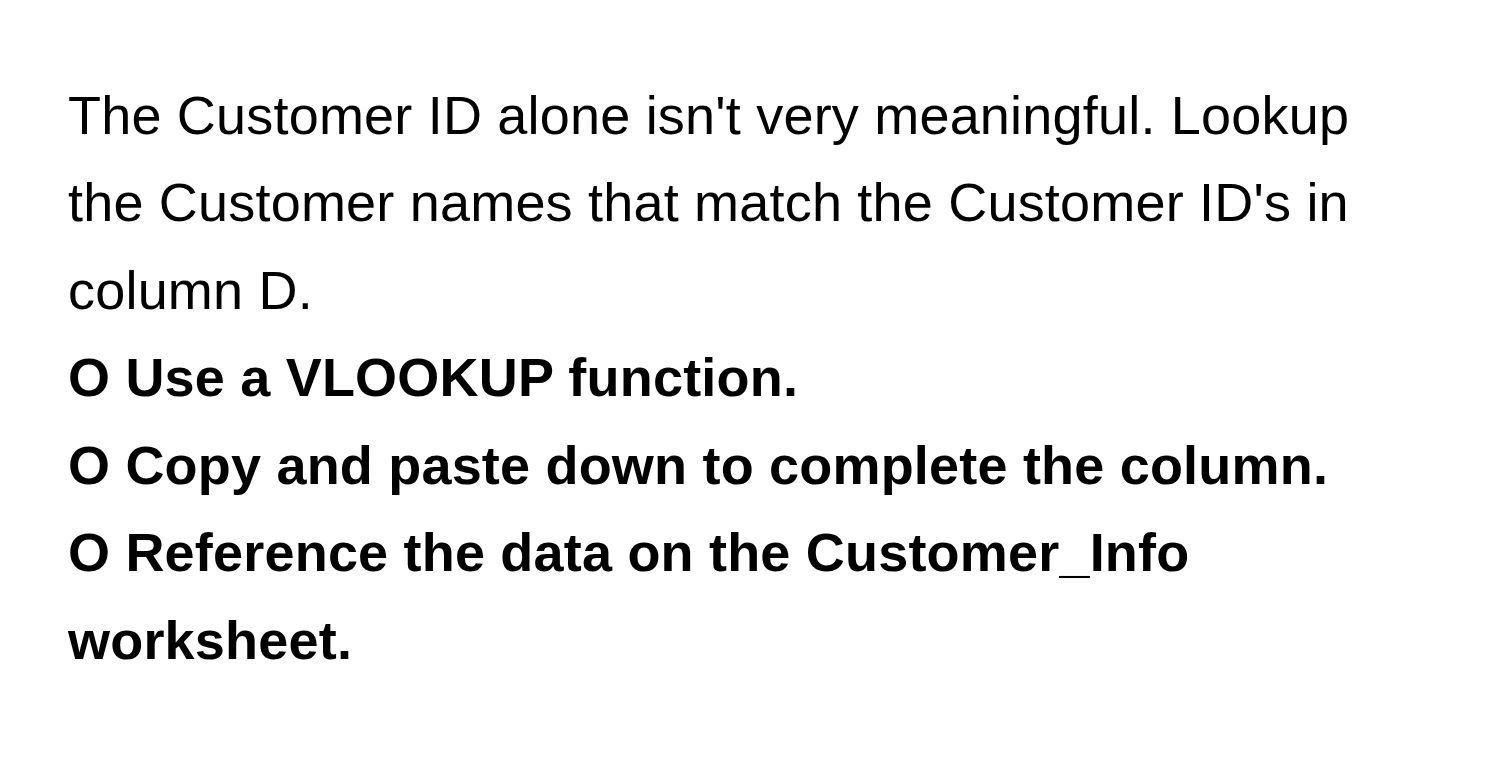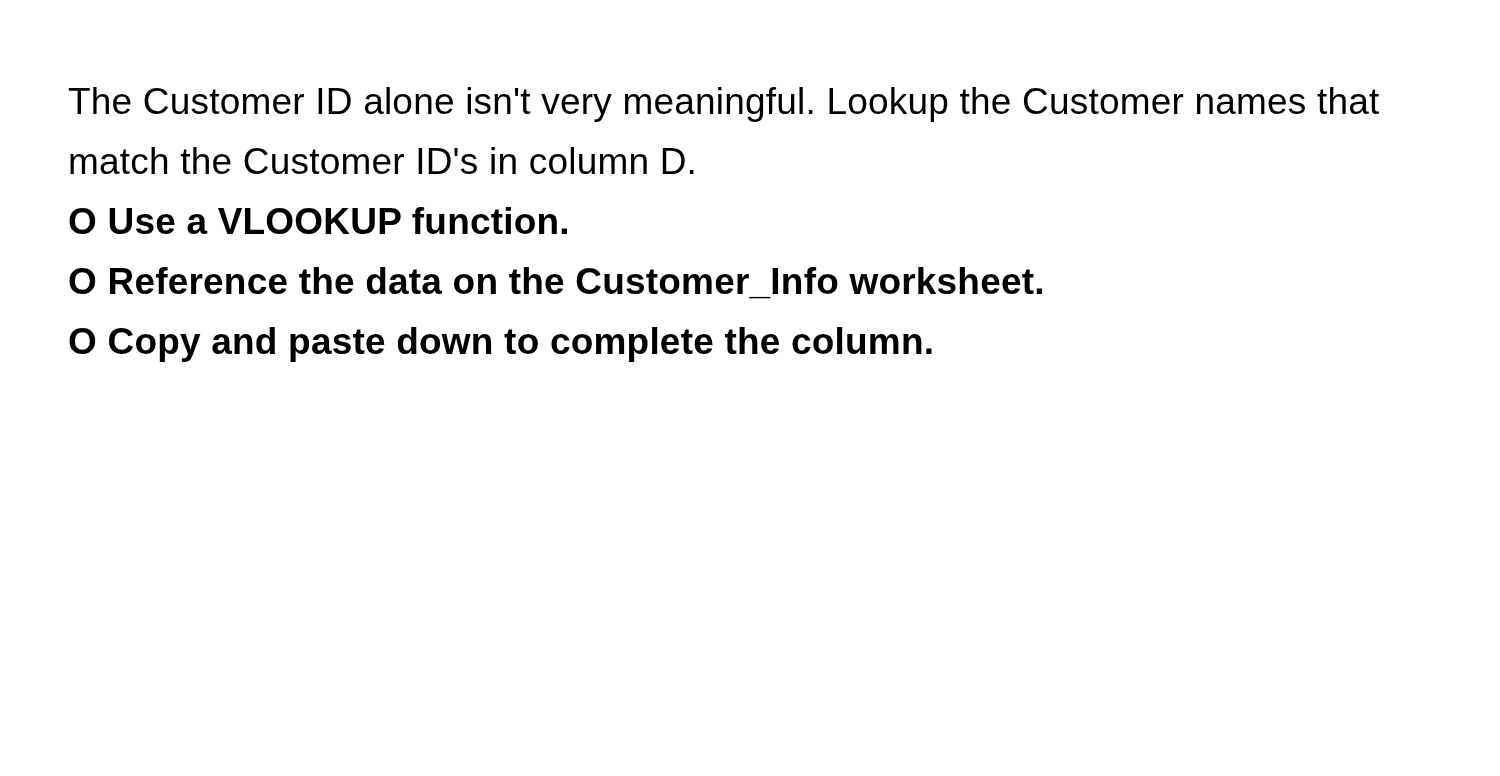--- a/index.html
+++ b/index.html
@@ -9,21 +9,21 @@
     }
     body {
       width: 1500px;
       height: 776px;
       background: #ffffff;
       font-family: -apple-system, BlinkMacSystemFont, "Segoe UI", Helvetica, Arial, sans-serif;
       color: #000000;
       padding: 72px 68px;
     }
     .content {
-      font-size: 37px;
+      font-size: 54px;
       line-height: 1.62;
       font-weight: 400;
       letter-spacing: 0.2px;
     }
     .paragraph {
       display: block;
     }
     .list-item {
       display: block;
       font-weight: bold;
@@ -37,18 +37,18 @@
   </style>
 </head>
 <body>
 
 <div class="content">
   <span class="paragraph">The Customer ID alone isn't very meaningful. Lookup the Customer names that match the Customer ID's in column D.</span>
   <span class="list-item">
     <span class="bullet">O </span><span class="item-text">Use a VLOOKUP function.</span>
   </span>
   <span class="list-item">
-    <span class="bullet">O </span><span class="item-text">Reference the data on the Customer_Info worksheet.</span>
+    <span class="bullet">O </span><span class="item-text">Copy and paste down to complete the column.</span>
   </span>
   <span class="list-item">
-    <span class="bullet">O </span><span class="item-text">Copy and paste down to complete the column.</span>
+    <span class="bullet">O </span><span class="item-text">Reference the data on the Customer_Info worksheet.</span>
   </span>
 </div>
 
 </body></html>

